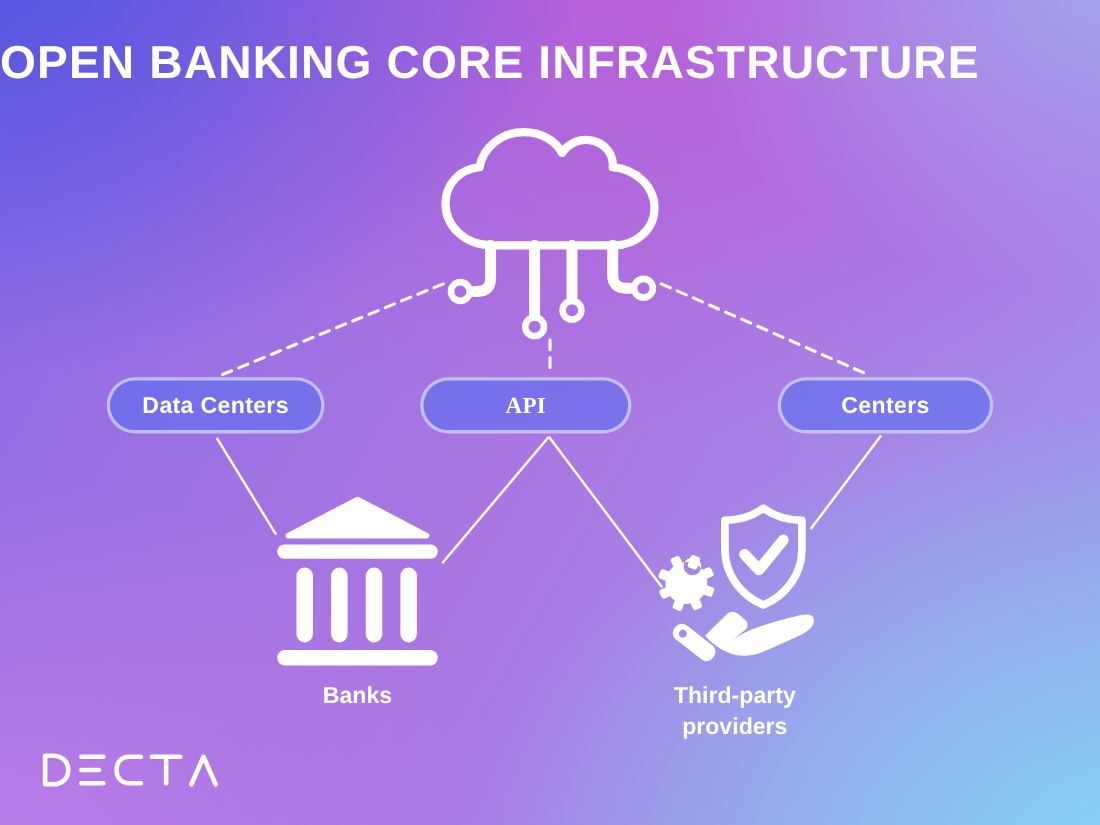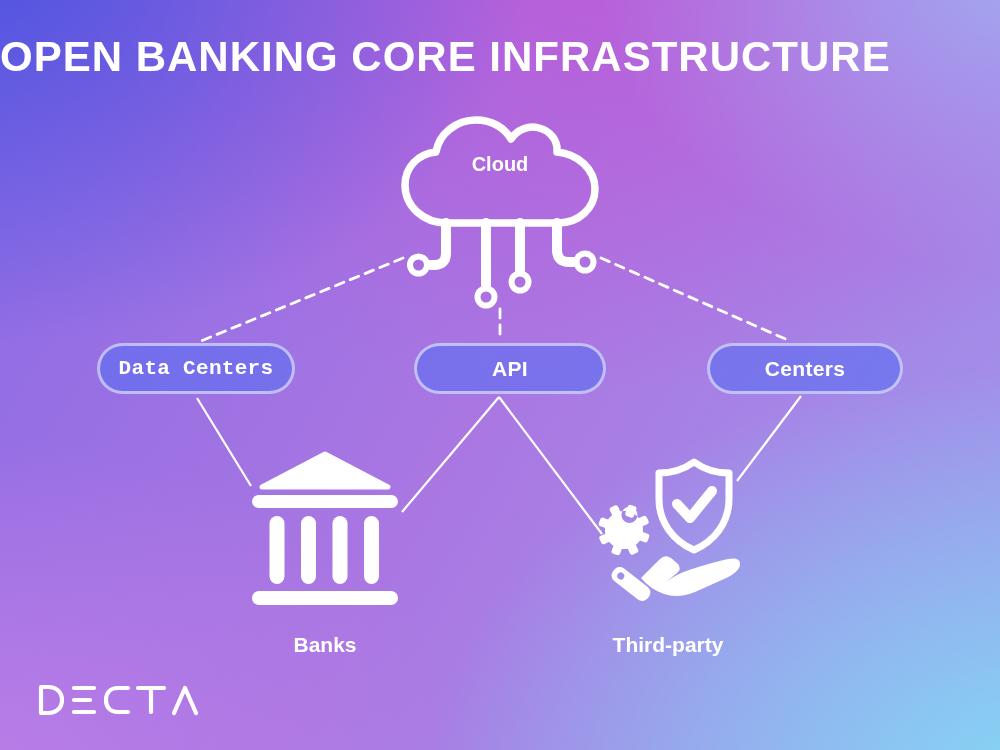--- a/index.html
+++ b/index.html
@@ -23,25 +23,25 @@
     left:390px;top:150px;width:220px;text-align:center;color:#fff;
     font-size:20px;font-weight:700;line-height:28px;
   }
   .pill{
     top:343px;height:51px;border-radius:28px;box-sizing:border-box;
     background:rgba(92,110,240,0.62);
     border:3px solid rgba(255,255,255,0.55);
     display:flex;align-items:center;justify-content:center;
     color:#fff;font-size:21px;font-weight:700;letter-spacing:0.3px;
   }
-  .pill-dc{left:97px;width:198px;font-family:Liberation Mono, monospace;}
-  .pill-api{left:414px;width:192px;}
+  .pill-dc{left:97px;width:198px;}
+  .pill-api{left:382px;width:192px;font-family:Liberation Serif, serif;}
   .pill-sec{left:707px;width:196px;}
   .endpoint-label{
-    text-align:center;color:#fff;font-size:21px;font-weight:700;line-height:28px;margin-top:12px;
+    text-align:center;color:#fff;font-size:21px;font-weight:700;line-height:28px;
   }
   .banks-label{left:250px;top:619px;width:150px;}
   .tpp-label{left:578px;top:619px;width:180px;}
   .logo{left:38px;top:684px;}
   .sr{position:absolute;width:1px;height:1px;overflow:hidden;clip:rect(0 0 0 0);white-space:nowrap;}
 </style>
 </head>
 <body>
 
 <svg class="abs" style="left:0;top:0" width="1000" height="750" viewBox="0 0 1000 750" fill="none">
@@ -69,21 +69,20 @@
     <path d="M167,113 V140 Q167,152 179,152 H183"></path>
   </g>
   <g stroke="#ffffff" stroke-width="6">
     <circle cx="28.5" cy="155" r="8.5"></circle>
     <circle cx="96" cy="187" r="8.5"></circle>
     <circle cx="130" cy="172" r="8.5"></circle>
     <circle cx="195" cy="152" r="8.5"></circle>
   </g>
 </svg>
 <div class="abs cloud-text">
-  <div>Cloud</div>
 </div>
 
 <div class="abs pill pill-dc">
   <span>Data Centers</span>
 </div>
 <div class="abs pill pill-api">
   <span>API</span>
 </div>
 <div class="abs pill pill-sec">
   <span>Centers</span>
@@ -118,20 +117,21 @@
     </g>
     <path fill-rule="evenodd" d="M0,-19 A19,19 0 1 1 -0.05,-19 Z M0,-8 A8,8 0 1 0 -0.05,-8 Z"></path>
   </g>
   <g fill="#ffffff">
     <path fill-rule="evenodd" transform="translate(33,132) rotate(-52)" d="M-8,-15 A7,7 0 0 1 -1,-22 H1 A7,7 0 0 1 8,-15 V15 A7,7 0 0 1 1,22 H-1 A7,7 0 0 1 -8,15 Z M0,-13 m-3.5,0 a3.5,3.5 0 1 0 7,0 a3.5,3.5 0 1 0 -7,0 Z"></path>
     <path d="M43,126 L62,107 Q67,102 73,106 L80,112 Q84,117 79,121 L68,130 Q78,122 94,117 Q116,110 130,107 Q142,105 142,112 Q142,120 126,127 L97,140 Q80,147 66,142 Q52,137 43,126 Z"></path>
   </g>
 </svg>
 <div class="abs endpoint-label tpp-label">
   <div>Third-party</div>
+  <div>providers</div>
 </div>
 
 <svg class="abs logo" role="img" width="162" height="32" viewBox="0 0 162 32" fill="none" stroke="#ffffff" stroke-width="4.2" stroke-linecap="round" stroke-linejoin="round" aria-label="DECTA">
   <path d="M3,3 V29 H10 C19,29 24,23.5 24,16 C24,8.5 19,3 10,3 Z"></path>
   <path d="M36,4 H56 M36,16 H52 M36,28 H56"></path>
   <path d="M90,4 H80 C72,4 68,9 68,16 C68,23 72,28 80,28 H90"></path>
   <path d="M100,4 H126 M113,4 V28"></path>
   <path d="M136,29 L147,4 L158,29"></path>
 </svg>
 <span class="sr">DECTA</span>

